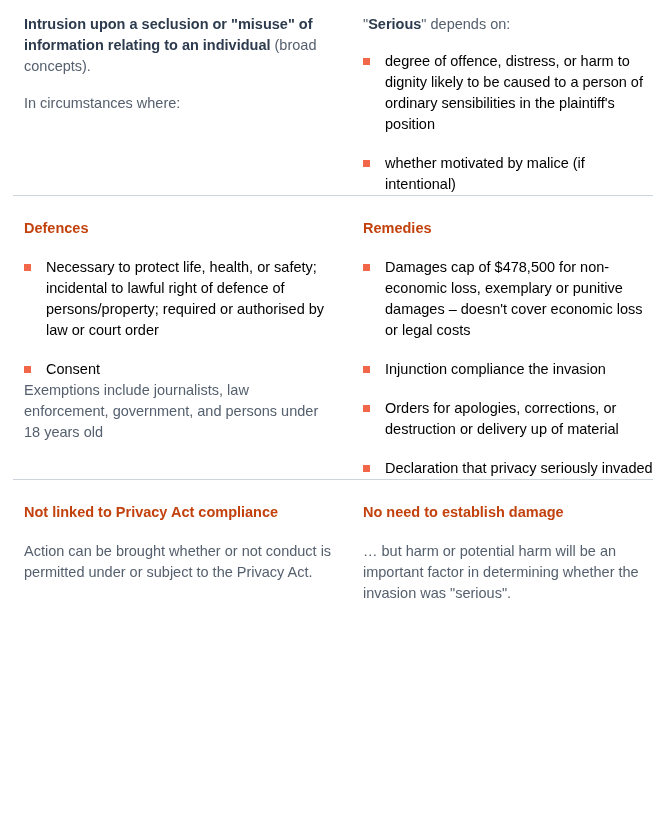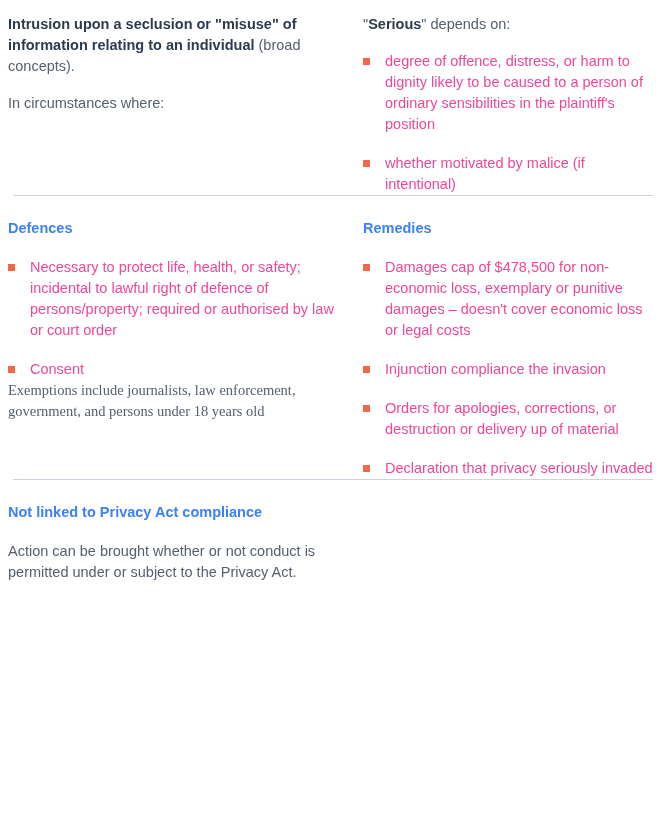--- a/index.html
+++ b/index.html
@@ -25,74 +25,73 @@
   .section {
     display: flex;
     width: 100%;
     box-sizing: border-box;
   }
   .col {
     box-sizing: border-box;
   }
   .col-left {
     width: 355px;
-    padding: 0 18px 0 8px;
+    padding: 0 18px 0 24px;
   }
   .col-right {
     width: 310px;
     padding: 0 12px 0 8px;
   }
   .divider {
     height: 1px;
     background: #ccd5dd;
     margin: 0 12px 0 13px;
   }
   .para {
     margin: 0 0 16px 0;
     color: #55606e;
   }
   .lead {
     font-weight: bold;
     color: #2d3b4e;
   }
   .heading {
     font-weight: bold;
-    color: #3b82f6;
+    color: #c2410c;
     font-size: 14.5px;
     margin: 0 0 18px 0;
   }
   ul.bullets {
     list-style: none;
     margin: 0;
     padding: 0;
   }
   ul.bullets > li {
     position: relative;
     padding-left: 22px;
     margin-bottom: 18px;
-    color: #ec4899;
+    color: #000000;
   }
   ul.bullets > li:last-child {
     margin-bottom: 0;
   }
   ul.bullets > li::before {
     content: "";
     position: absolute;
     left: 0;
     top: 7px;
     width: 7px;
     height: 7px;
     background: #f2664a;
   }
   .sec1 { padding-top: 14px; padding-bottom: 0; }
   .sec2 { padding-top: 22px; }
   .sec3 { padding-top: 22px; }
   .after-list {
     margin-top: 26px;
-    font-family: Liberation Serif, serif;
   }
   .note {
     margin: 0;
   }
 </style>
 </head>
 <body>
 
 <div class="page">
 
@@ -132,15 +131,19 @@
     </div>
   </div>
 
   <div class="divider"></div>
 
   <div class="section sec3">
     <div class="col col-left">
       <p class="heading">Not linked to Privacy Act compliance</p>
       <p class="para">Action can be brought whether or not conduct is permitted under or subject to the Privacy Act.</p>
     </div>
+    <div class="col col-right">
+      <p class="heading">No need to establish damage</p>
+      <p class="para">… but harm or potential harm will be an important factor in determining whether the invasion was "serious".</p>
+    </div>
   </div>
 
 </div>
 
 </body></html>

